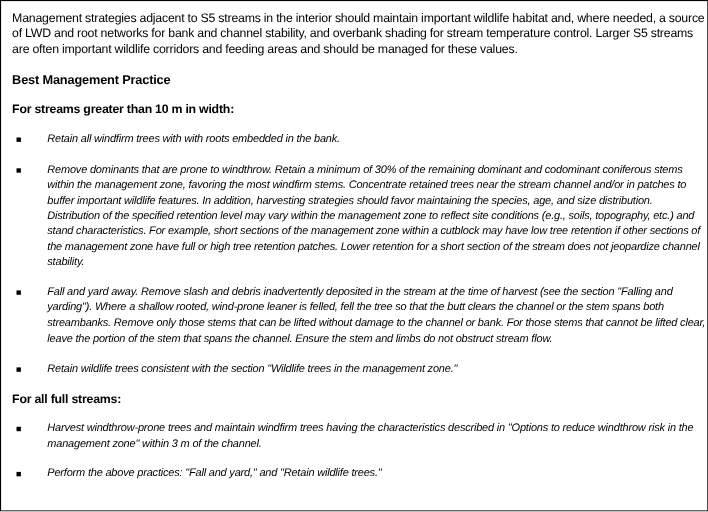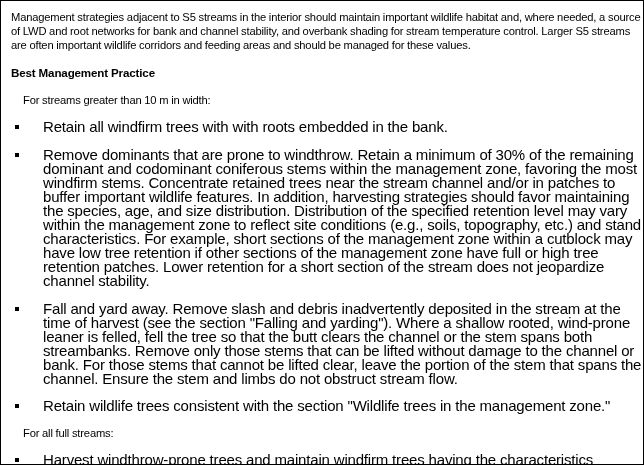--- a/index.html
+++ b/index.html
@@ -38,34 +38,36 @@
     margin: 3px 0 0 0;
   }
   .section-heading {
     font-size: 11.6px;
     line-height: 14.1px;
     font-weight: bold;
     letter-spacing: -0.15px;
     margin: 14px 0 12px 0;
   }
   .lead-in {
-    margin: 13px 0 0 12px;
+    margin: 13px 0 0 0;
+    font-weight: bold;
   }
   .bullet-list {
     list-style: none;
     margin: 0;
     padding: 0;
   }
   .bullet-item {
     position: relative;
     padding-left: 32px;
     margin-top: 13px;
-    font-size: 15px;
+    font-size: 10px;
     line-height: 14.1px;
     letter-spacing: -0.18px;
+    font-style: italic;
   }
   .bullet-marker {
     position: absolute;
     left: 4px;
     top: 5px;
     width: 4px;
     height: 4px;
     background: #000000;
     display: block;
   }

